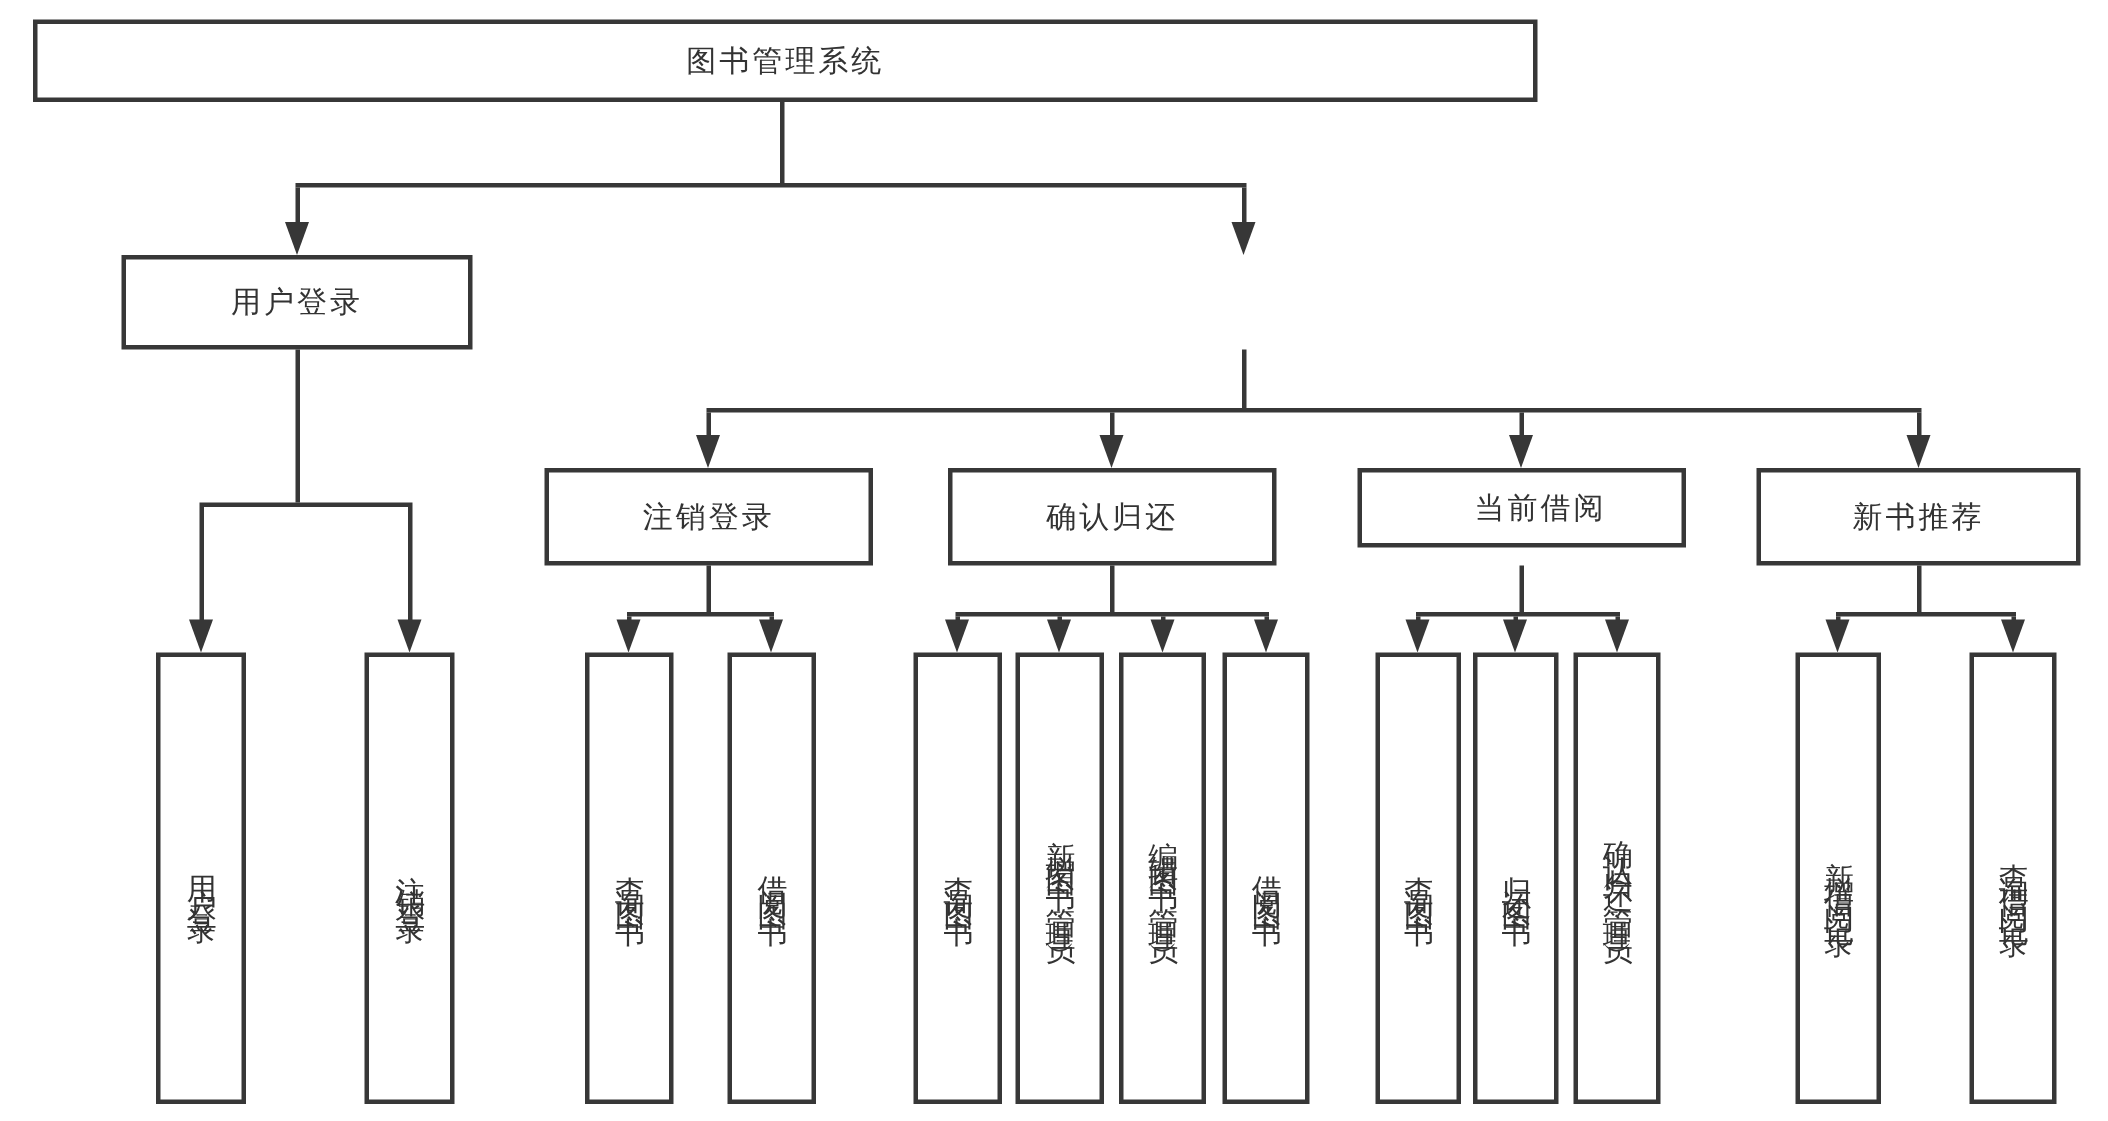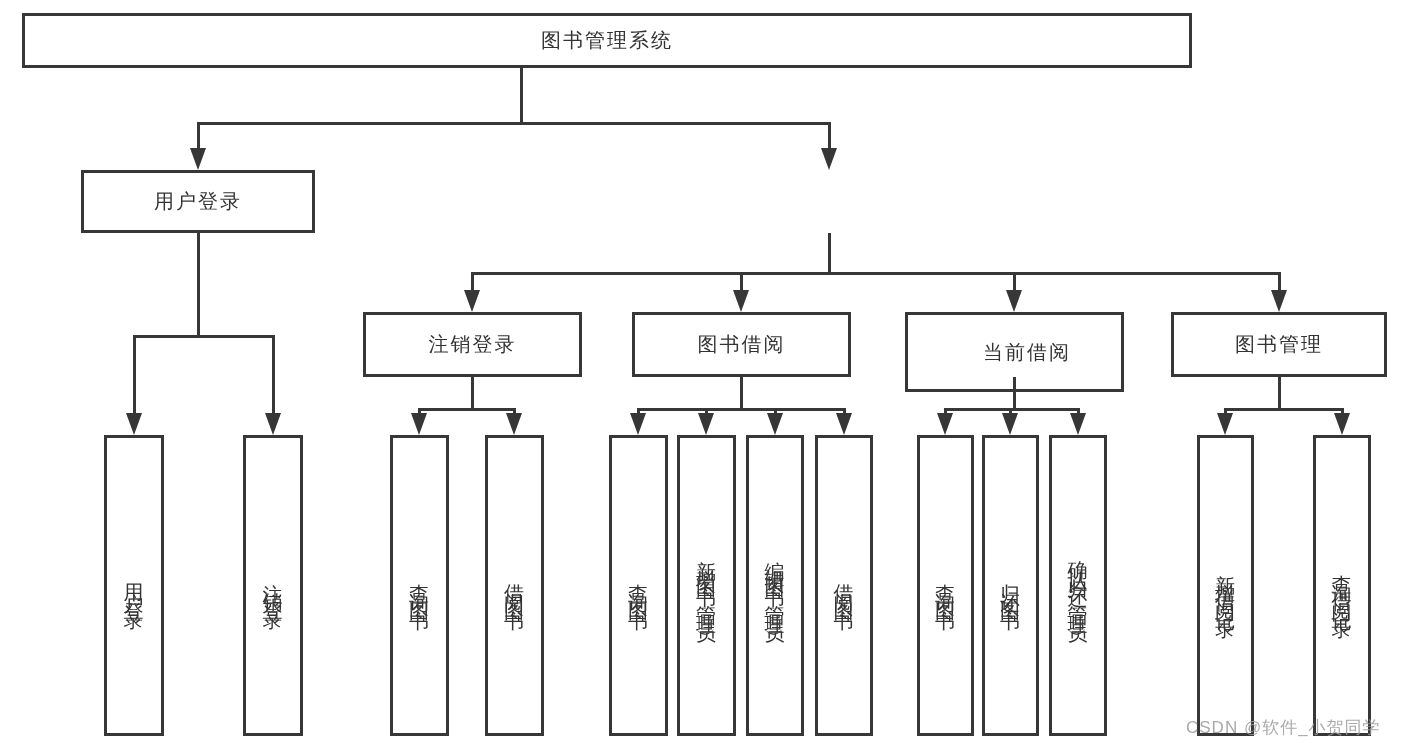--- a/index.html
+++ b/index.html
@@ -50,21 +50,21 @@
     z-index: 10;
     opacity: 0.85;
     white-space: nowrap;
   }
 </style>
 </head>
 <body>
 
 <div class="canvas">
 
-  <div class="box" style="left:22px; top:13px; width:1170px; height:55px;">
+  <div class="box" style="left:22px; top:13px; width:1003px; height:55px;">
     <span class="lbl">图书管理系统</span>
   </div>
 
   <div class="vl" style="left:520px; top:68px; height:56px;"></div>
   <div class="hl" style="left:197px; top:122px; width:634px;"></div>
   <div class="vl" style="left:197px; top:125px; height:26px;"></div>
   <div class="arr" style="left:190px; top:148px;"></div>
   <div class="vl" style="left:828px; top:125px; height:26px;"></div>
   <div class="arr" style="left:821px; top:148px;"></div>
 
@@ -80,27 +80,27 @@
   <div class="arr" style="left:733px; top:290px;"></div>
   <div class="vl" style="left:1013px; top:275px; height:16px;"></div>
   <div class="arr" style="left:1006px; top:290px;"></div>
   <div class="vl" style="left:1278px; top:275px; height:16px;"></div>
   <div class="arr" style="left:1271px; top:290px;"></div>
 
   <div class="box" style="left:363px; top:312px; width:219px; height:65px;">
     <span class="lbl">注销登录</span>
   </div>
   <div class="box" style="left:632px; top:312px; width:219px; height:65px;">
-    <span class="lbl">图书借阅</span>
+    <span class="lbl">确认归还</span>
   </div>
-  <div class="box" style="left:905px; top:312px; width:219px; height:80px;padding-left:25px;">
+  <div class="box" style="left:905px; top:312px; width:219px; height:53px;padding-left:25px;">
     <span class="lbl">当前借阅</span>
   </div>
   <div class="box" style="left:1171px; top:312px; width:216px; height:65px;">
-    <span class="lbl">图书管理</span>
+    <span class="lbl">新书推荐</span>
   </div>
 
   <div class="vl" style="left:197px; top:233px; height:102px;"></div>
   <div class="hl" style="left:133px; top:335px; width:142px;"></div>
   <div class="vl" style="left:133px; top:338px; height:77px;"></div>
   <div class="arr" style="left:126px; top:413px;"></div>
   <div class="vl" style="left:272px; top:338px; height:77px;"></div>
   <div class="arr" style="left:265px; top:413px;"></div>
 
   <div class="vl" style="left:471px; top:377px; height:31px;"></div>
@@ -174,15 +174,14 @@
     <span class="lbl">确认归还（管理员）</span>
   </div>
 
   <div class="box vbox" style="left:1197px; top:435px; width:57px; height:301px;">
     <span class="lbl">新增借阅记录</span>
   </div>
   <div class="box vbox" style="left:1313px; top:435px; width:58px; height:301px;">
     <span class="lbl">查询借阅记录</span>
   </div>
 
-  <div class="watermark">CSDN @软件_小贺同学</div>
 
 </div>
 
 </body></html>

